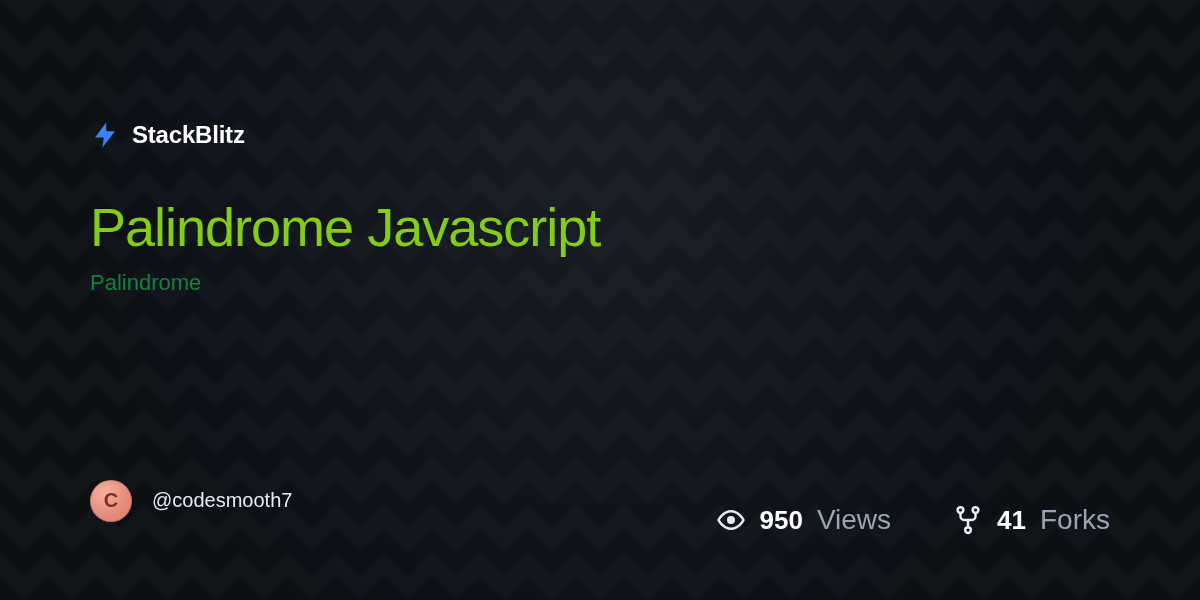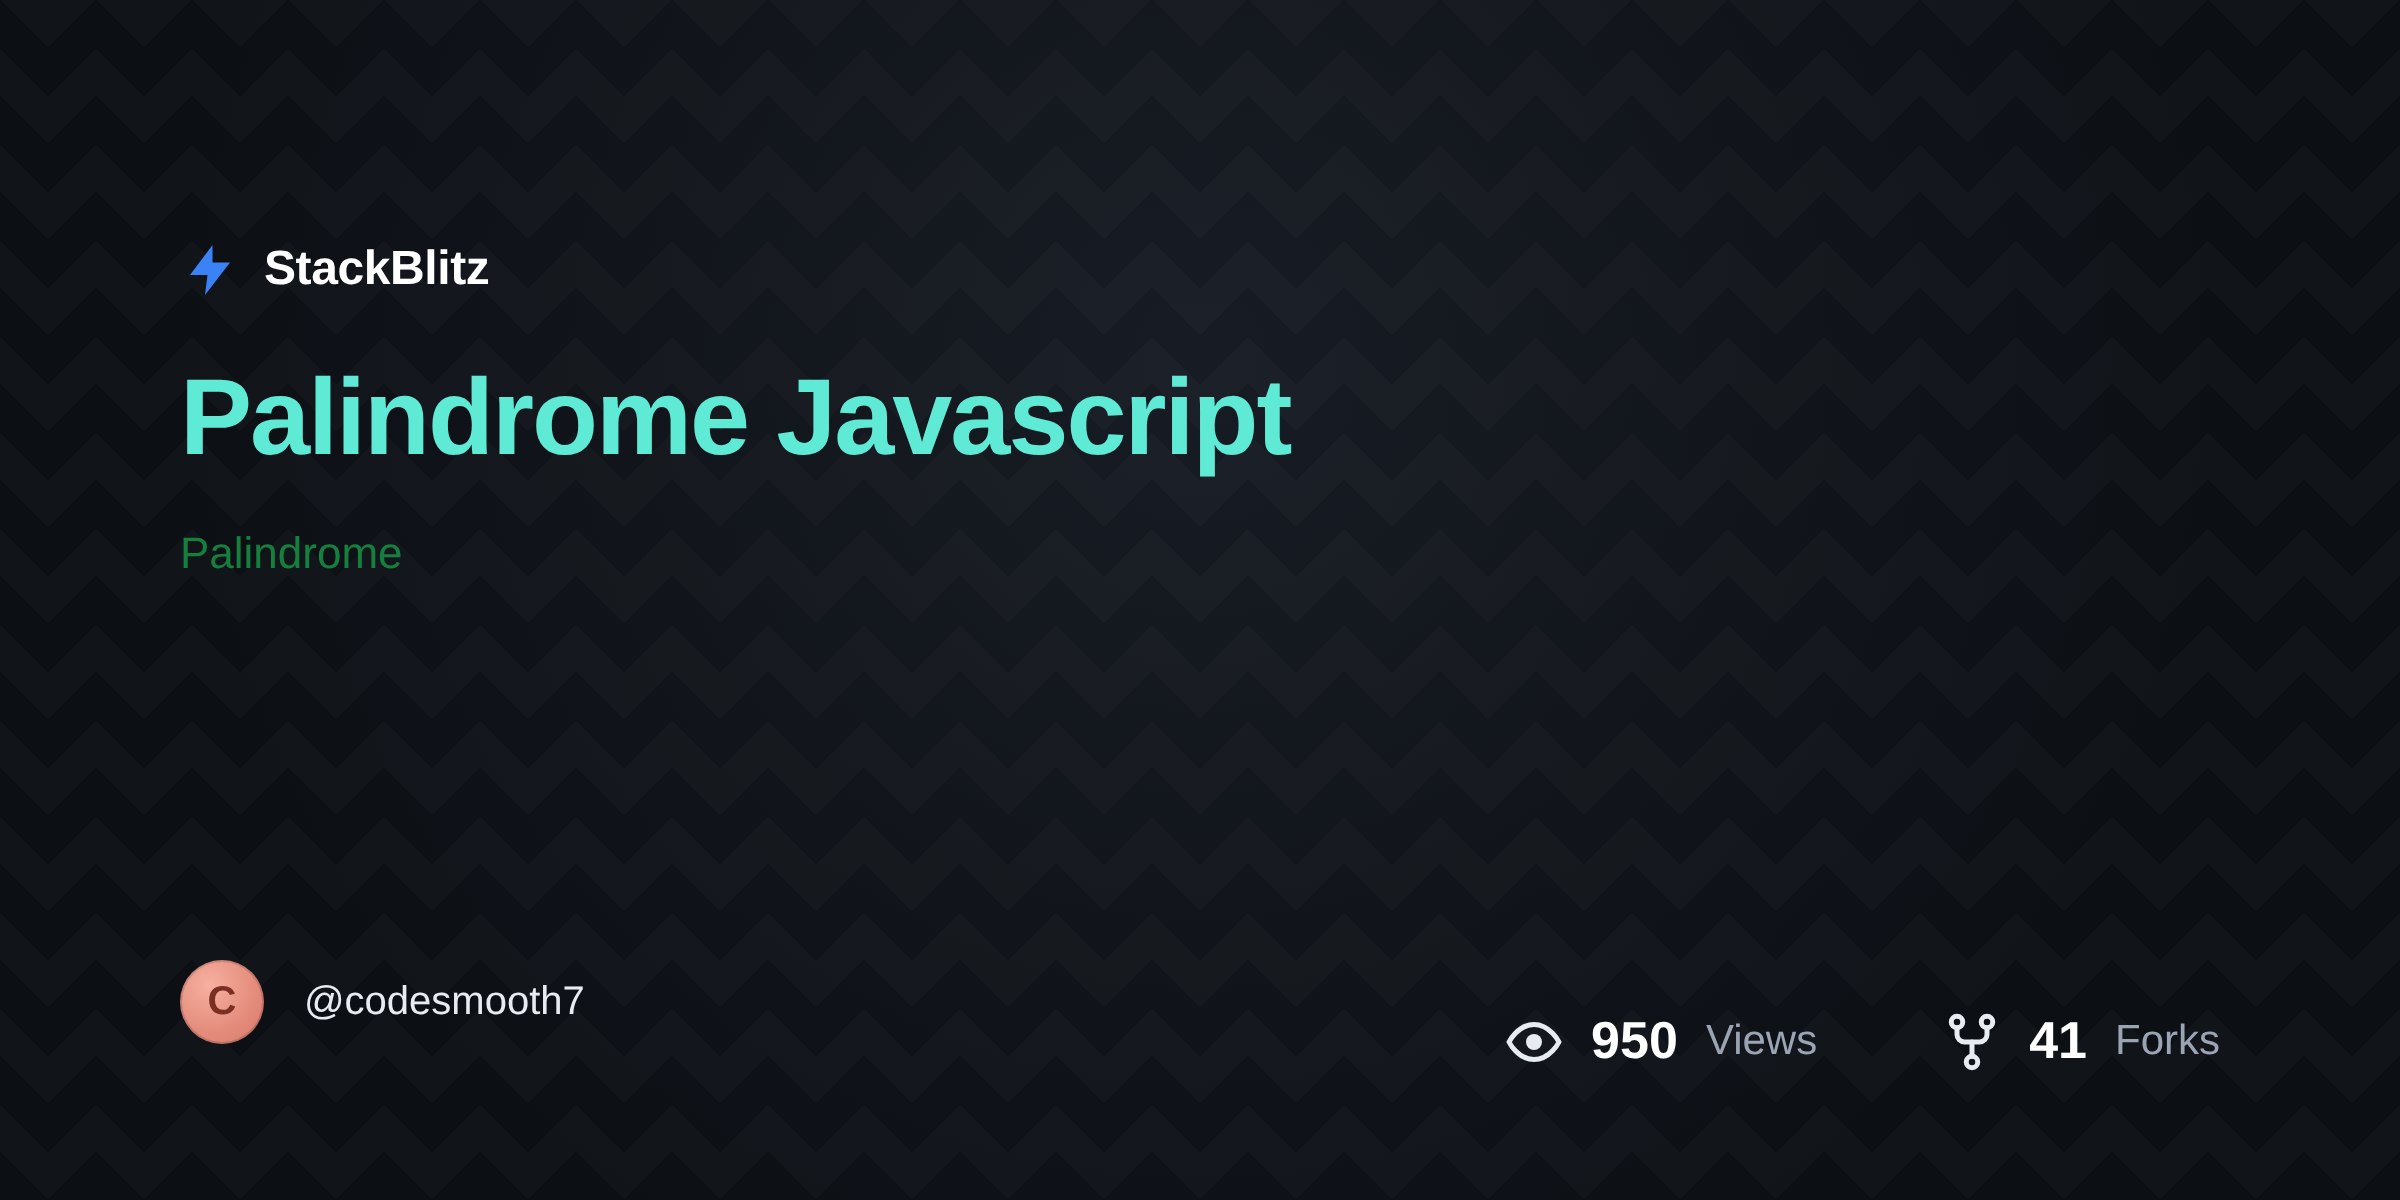--- a/index.html
+++ b/index.html
@@ -23,47 +23,47 @@
     background-size: 48px 48px, 48px 48px, 48px 48px, 48px 48px, 100% 100%;
     background-repeat: repeat, repeat, repeat, repeat, no-repeat;
   }
   .card {
     position: absolute; inset: 0;
     padding: 120px 90px 0 90px;
     display: flex; flex-direction: column;
   }
   .brand {
     display: flex; align-items: center; gap: 12px;
-    margin-bottom: 28px;
+    margin-bottom: 46px;
   }
   .brand svg { width: 30px; height: 30px; display: block; }
   .brand-name { font-size: 24px; font-weight: 700; color: #fff; letter-spacing: -0.2px; }
   .title {
-    font-size: 54px; font-weight: 700; letter-spacing: -1px; color: #5eead4;
-    margin-bottom: 24px;
+    font-size: 54px; font-weight: 400; letter-spacing: -1px; color: #84cc16;
+    margin-bottom: 12px;
   }
   .subtitle { font-size: 22px; font-weight: 400; color: #15803d; }
   .footer {
     position: absolute; left: 90px; right: 90px; bottom: 64px;
     display: flex; align-items: center;
   }
   .author { display: flex; align-items: center; gap: 20px; }
   .avatar {
     width: 42px; height: 42px; border-radius: 50%;
     background: radial-gradient(circle at 35% 30%, #f7b0a0 0%, #e58e7e 55%, #d87868 100%);
     display: flex; align-items: center; justify-content: center;
     color: #7a2f22; font-weight: 600; font-size: 20px;
     box-shadow: inset 0 0 0 1px rgba(0,0,0,0.15);
   }
   .handle { font-size: 20px; font-weight: 400; color: #e7ebf2; }
   .stats { margin-left: auto; display: flex; align-items: center; gap: 62px; }
   .stat { display: flex; align-items: center; gap: 14px; margin-top: 39px; }
   .stat svg { width: 30px; height: 30px; display: block; }
   .stat-value { font-size: 26px; font-weight: 700; color: #fff; }
-  .stat-label { font-size: 21px; font-weight: 400; color: #9aa4b3; }
+  .stat-label { font-size: 28px; font-weight: 400; color: #9aa4b3; }
 </style>
 </head>
 <body>
 
 <div class="bg"></div>
 
 <div class="card">
 
   <div class="brand">
     <span>

